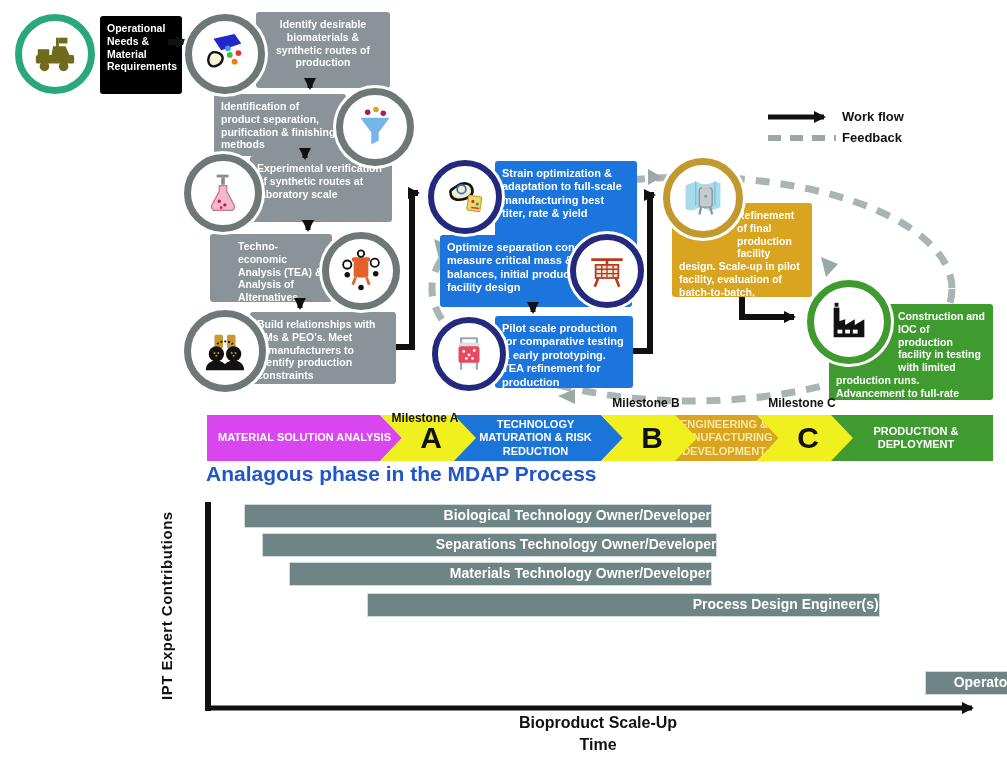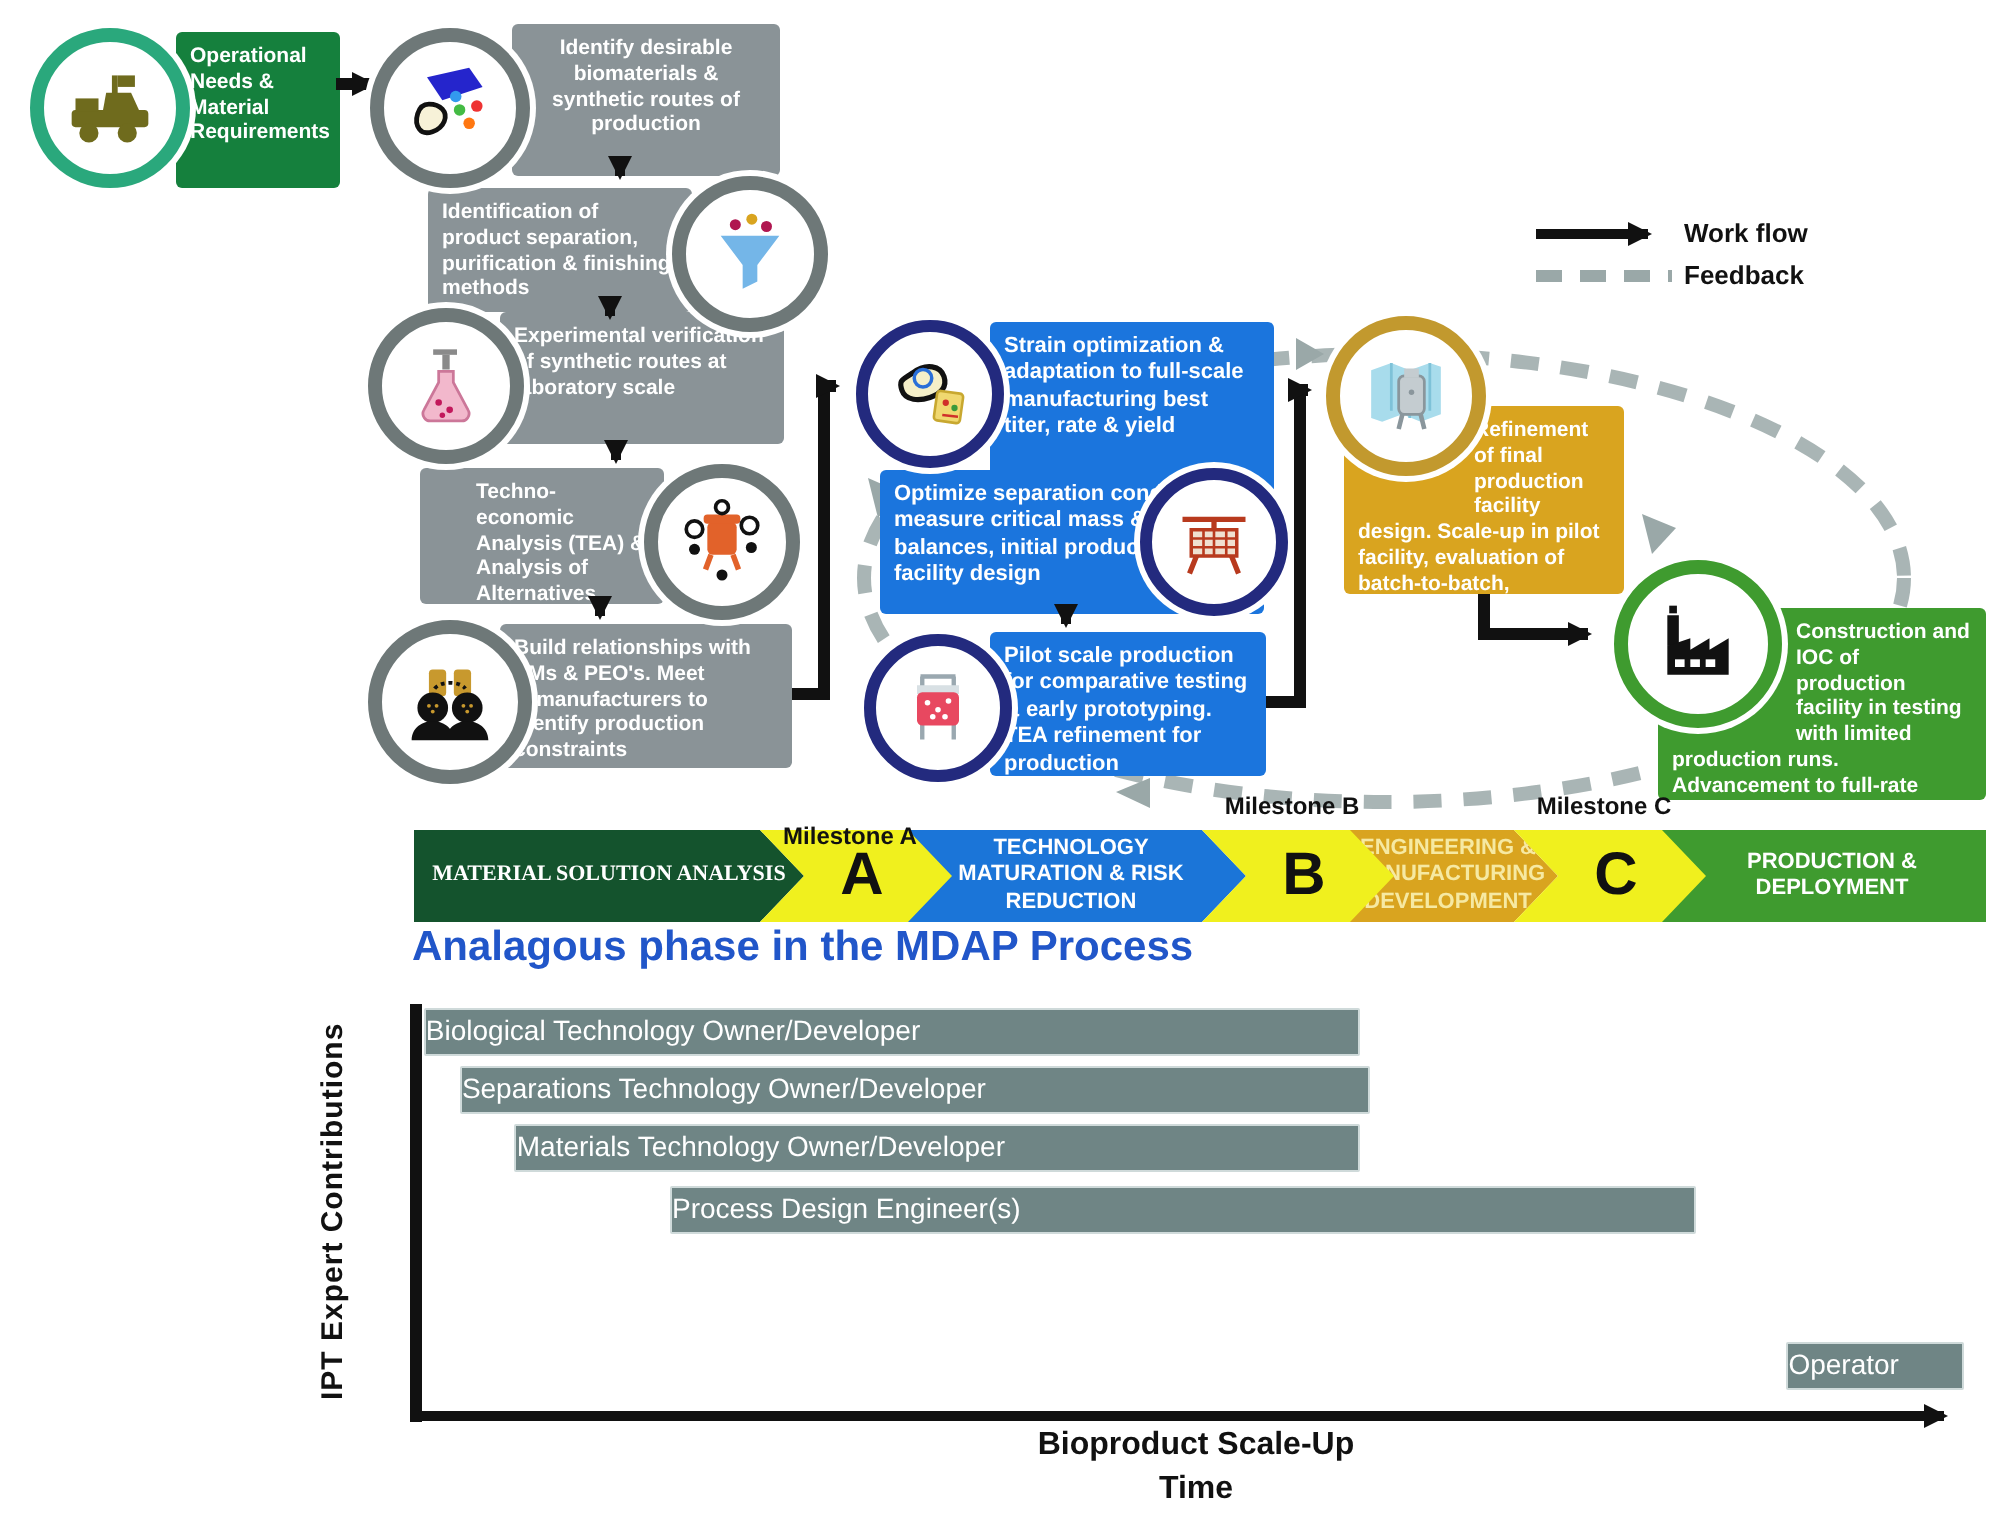--- a/index.html
+++ b/index.html
@@ -8,21 +8,21 @@
     font-family:"Liberation Sans",sans-serif;
   }
   svg.layer{position:absolute;left:0;top:0;pointer-events:none;}
   #svg-dashed{z-index:1;}
   #svg-arrows{z-index:3;}
   .box{
     position:absolute;z-index:2;border-radius:3px;color:#fff;font-weight:bold;
     font-size:10.5px;line-height:1.22;padding:6px 7px;box-sizing:border-box;text-align:left;
   }
   .gray-box{background:#8a9397;}
-  .teal-box{background:#15803d;}
+  .teal-box{background:#000000;margin-left:12px;}
   .blue-box{background:#1b75dd;font-size:11px;}
   .gold-box{background:#d9a41f;}
   .greenr-box{background:#3f9b2f;}
   .circle{
     position:absolute;z-index:4;border-radius:50%;background:#fff;
     box-shadow:0 0 0 3px #fff;display:flex;align-items:center;justify-content:center;
   }
   .ring-teal{border:7px solid #2aa87c;}
   .ring-gray{border:7px solid #6e7878;}
   .ring-navy{border:6px solid #232a7e;}
@@ -36,32 +36,32 @@
   .legend-label{position:absolute;z-index:2;font-size:13px;font-weight:bold;color:#111;}
 
   
   .milestone{position:absolute;z-index:5;font-size:12px;font-weight:bold;color:#111;width:110px;text-align:center;}
   .seg{position:absolute;z-index:2;top:415px;height:46px;display:flex;align-items:center;justify-content:center;
        color:#fff;font-weight:bold;font-size:11px;text-align:center;line-height:1.2;}
   .seg-notch{clip-path:polygon(0 0,calc(100% - 22px) 0,100% 50%,calc(100% - 22px) 100%,0 100%,22px 50%);}
   .seg-point{clip-path:polygon(0 0,calc(100% - 22px) 0,100% 50%,calc(100% - 22px) 100%,0 100%);}
   .seg-flat{clip-path:polygon(0 0,100% 0,100% 100%,0 100%,22px 50%);}
   .seg-yellow{background:#f0f01e;color:#111;font-size:30px;z-index:3;}
-  .seg-gray{background:#14532d;font-family:Liberation Serif, serif;}
+  .seg-gray{background:#d946ef;}
   .seg-blue{background:#1b75d8;}
   .seg-gold{background:#d9a41f;color:#f6e9a2;}
   .seg-green{background:#3f9b2f;}
   .mdap-caption{position:absolute;z-index:2;left:206px;top:462px;font-size:21px;font-weight:bold;color:#2156c9;}
 
   
   .gantt-area{position:absolute;z-index:2;left:208px;top:503px;width:784px;height:196px;}
   .gantt-bar{
     position:absolute;height:24px;border:1.5px solid #cfdada;box-sizing:border-box;
-    color:#fff;font-weight:normal;font-size:14px;text-align:left;line-height:20px;
-    white-space:nowrap;overflow:hidden;border-radius:1px;
+    color:#fff;font-weight:bold;font-size:14px;text-align:right;line-height:20px;
+    white-space:nowrap;overflow:hidden;border-radius:1px;margin-left:32px;
   }
   .y-axis-label{
     position:absolute;z-index:2;left:158px;top:500px;height:212px;width:22px;
     writing-mode:vertical-rl;transform:rotate(180deg);
     font-size:15px;font-weight:bold;color:#111;text-align:center;letter-spacing:.5px;
   }
   .x-axis-label{position:absolute;z-index:2;width:320px;text-align:center;font-size:16px;font-weight:bold;color:#111;}
 </style>
 </head>
 <body>

